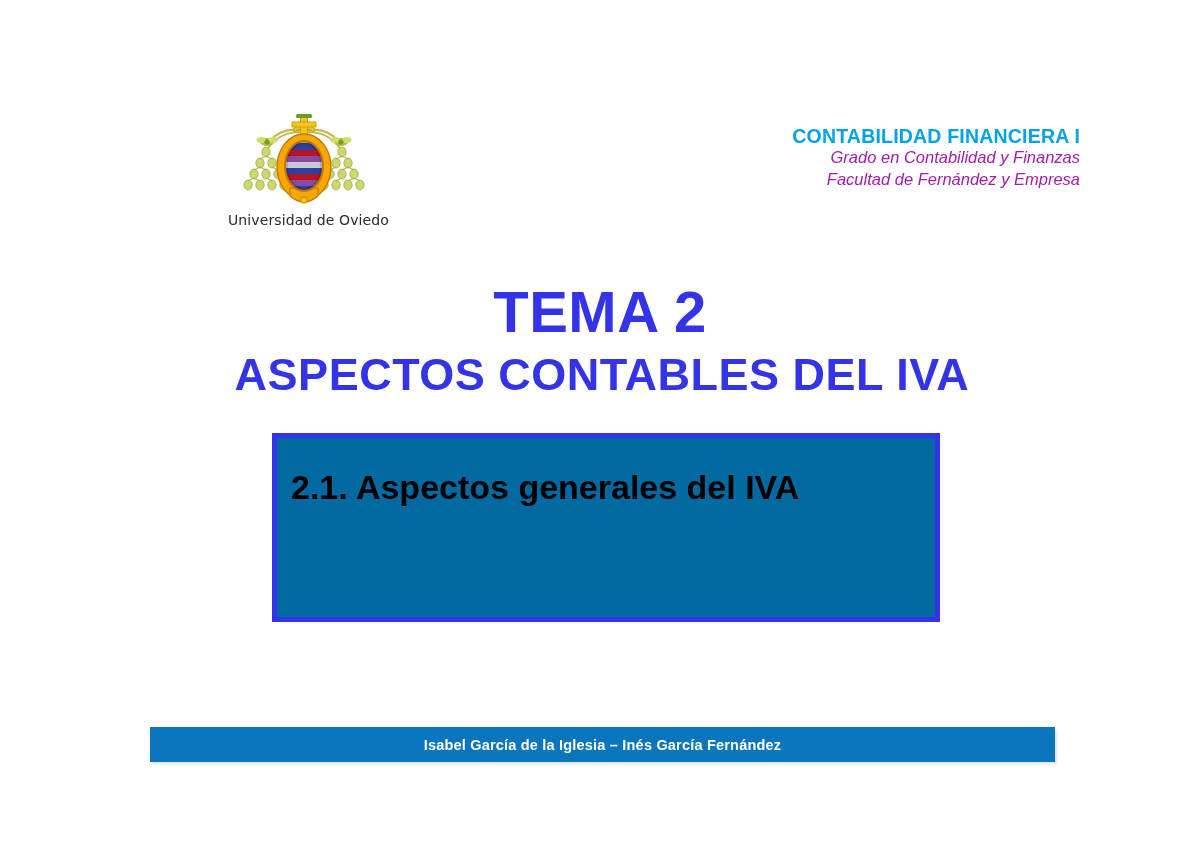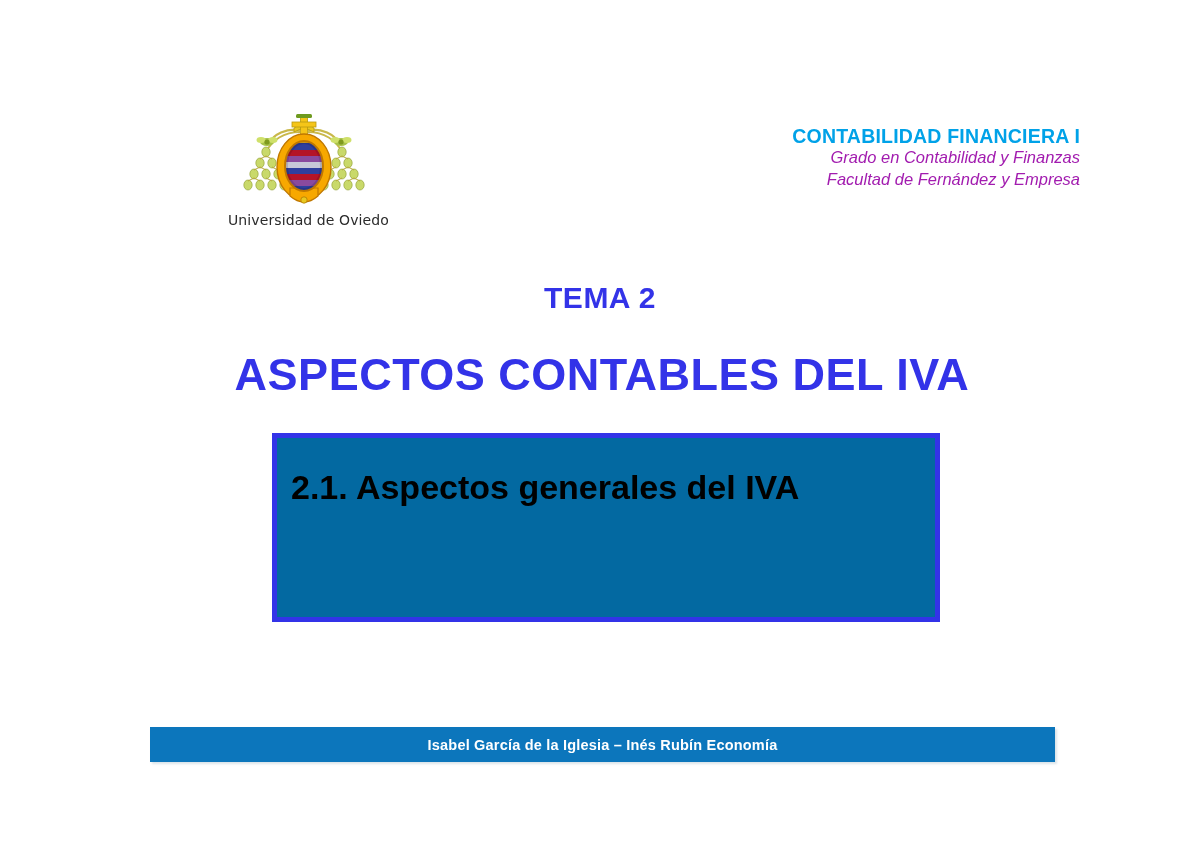--- a/index.html
+++ b/index.html
@@ -69,21 +69,21 @@
   }
 
   
   .main-title-1 {
     position: absolute;
     left: 0;
     top: 283px;
     width: 1200px;
     text-align: center;
     font-weight: bold;
-    font-size: 30px;
+    font-size: 58px;
     color: #3333E8;
     letter-spacing: 0.5px;
     line-height: 1;
   }
   .main-title-2 {
     position: absolute;
     left: 2px;
     top: 352px;
     width: 1200px;
     text-align: center;
@@ -252,16 +252,16 @@
   <div class="main-title-1">TEMA 2</div>
   <div class="main-title-2">ASPECTOS CONTABLES DEL IVA</div>
 
   <div class="content-box">
     <div class="content-list">
       <div class="content-item">2.1. Aspectos generales del IVA</div>
     </div>
   </div>
 
   <div class="footer-bar">
-    <div class="footer-text">Isabel García de la Iglesia – Inés Rubín Economía</div>
+    <div class="footer-text">Isabel García de la Iglesia – Inés García Fernández</div>
   </div>
 
 </div>
 
 </body></html>

